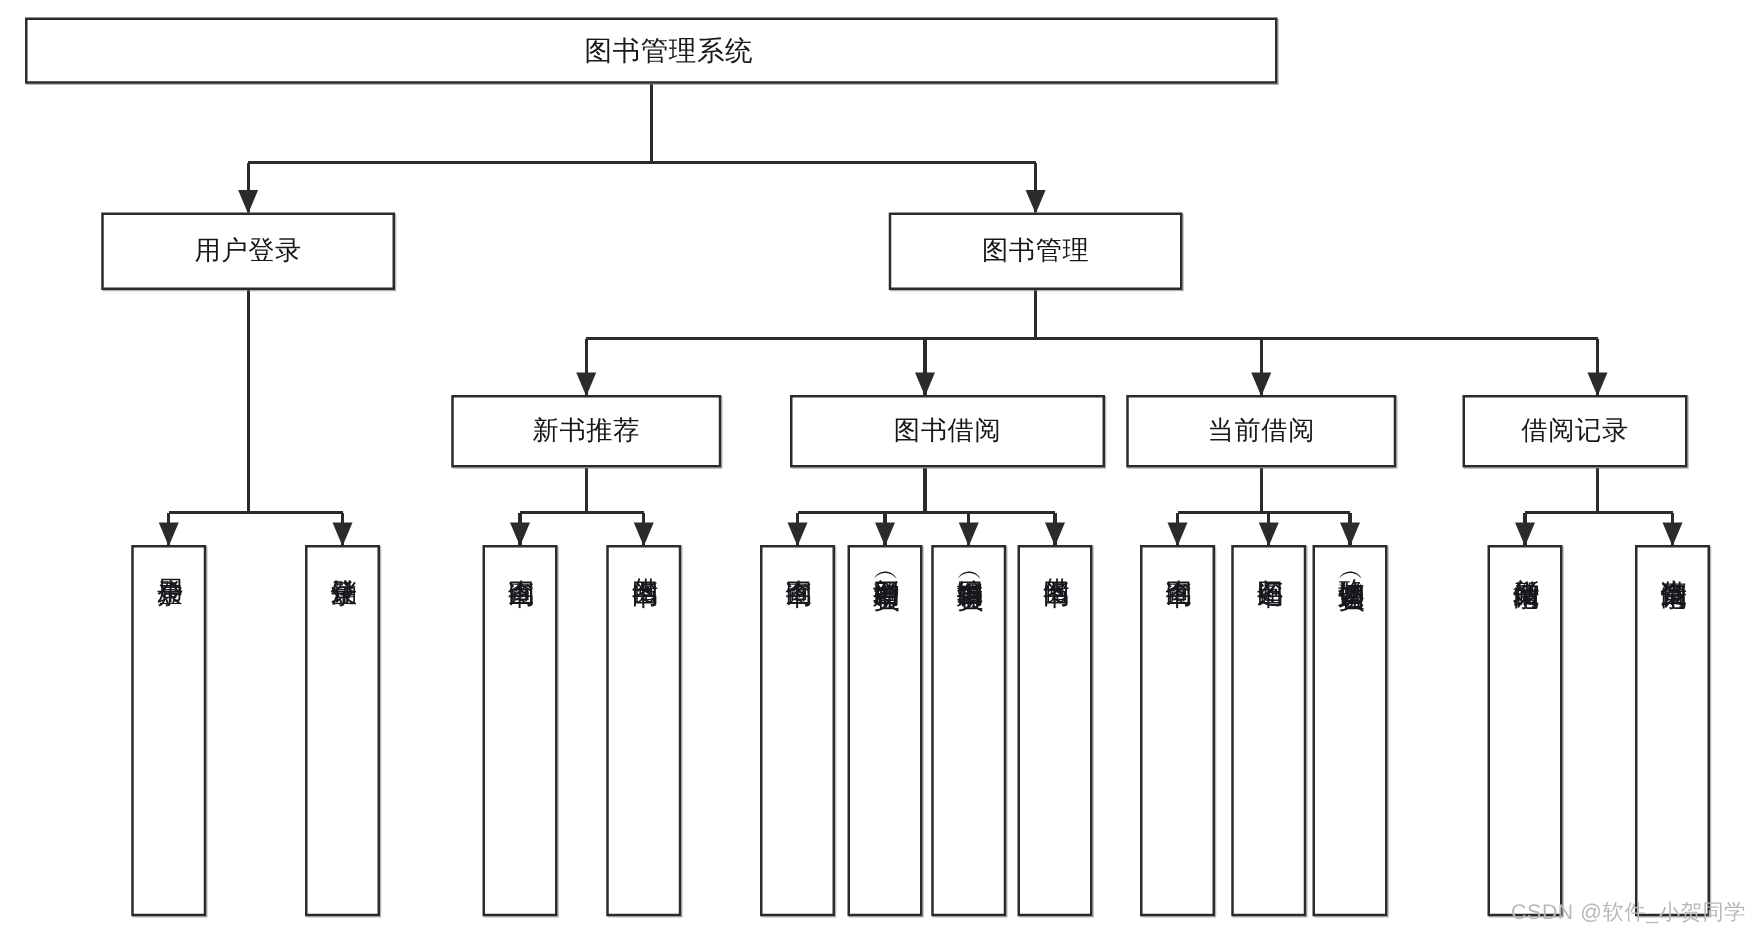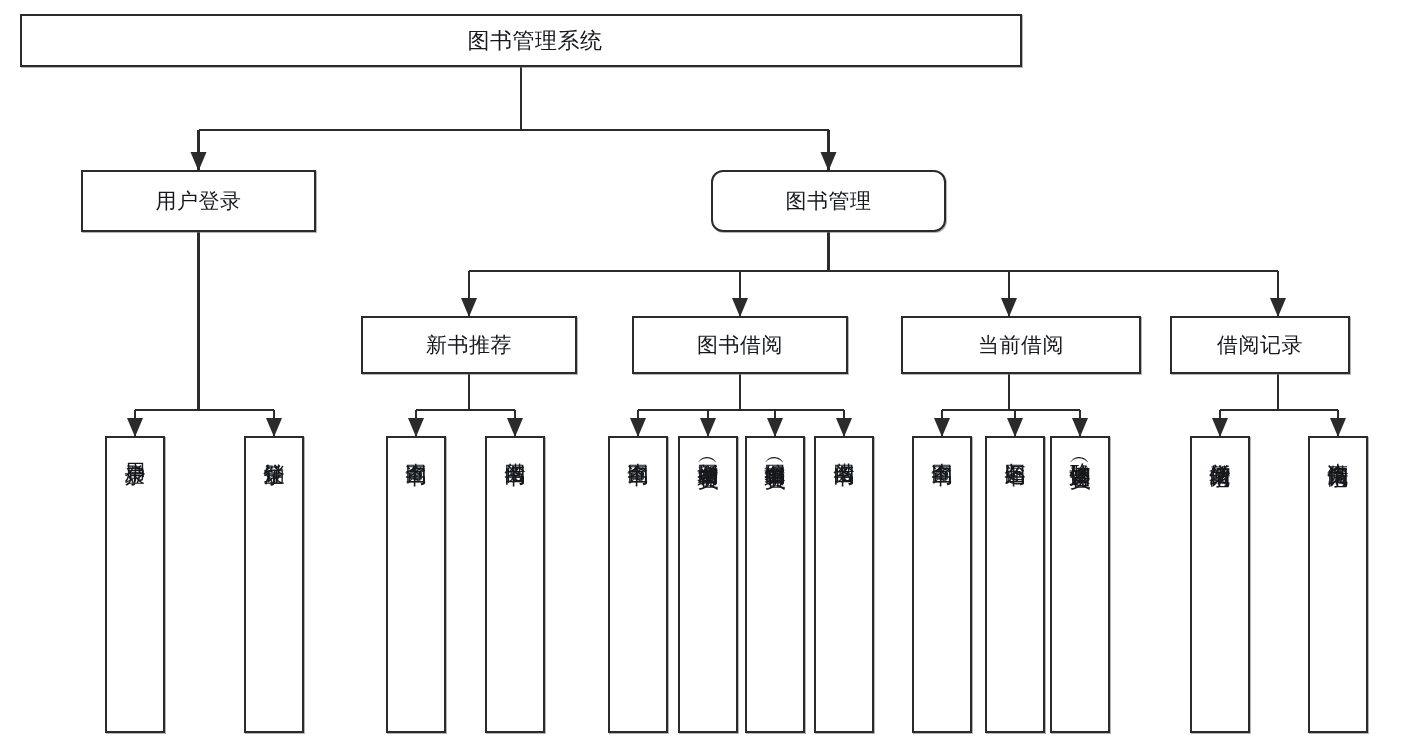--- a/index.html
+++ b/index.html
@@ -133,30 +133,30 @@
       <path d="M 1330 418 L 1346 418 L 1338 437 Z" fill="#2b2b2b"></path>
     </svg>
 
   <div id="nodes-layer">
       <div class="node root" style="left: 20px; top: 14px; width: 1002px; height: 53px;">
         <span class="node-label">图书管理系统</span>
       </div>
       <div class="node" style="left: 81px; top: 170px; width: 235px; height: 62px;">
         <span class="node-label">用户登录</span>
       </div>
-      <div class="node" style="left: 711px; top: 170px; width: 235px; height: 62px; border-radius: 12px;">
+      <div class="node" style="left: 711px; top: 170px; width: 235px; height: 62px;">
         <span class="node-label">图书管理</span>
       </div>
       <div class="node" style="left: 361px; top: 316px; width: 216px; height: 58px; justify-content: center;">
         <span class="node-label">新书推荐</span>
       </div>
-      <div class="node" style="left: 632px; top: 316px; width: 216px; height: 58px;">
+      <div class="node" style="left: 632px; top: 316px; width: 252px; height: 58px;">
         <span class="node-label">图书借阅</span>
       </div>
-      <div class="node" style="left: 901px; top: 316px; width: 240px; height: 58px;">
+      <div class="node" style="left: 901px; top: 316px; width: 216px; height: 58px;">
         <span class="node-label">当前借阅</span>
       </div>
       <div class="node" style="left: 1170px; top: 316px; width: 180px; height: 58px;">
         <span class="node-label">借阅记录</span>
       </div>
       <div class="node leaf" style="left: 105px; top: 436px; width: 60px; height: 297px;">
         <span class="node-label">用户登录</span>
       </div>
       <div class="node leaf" style="left: 244px; top: 436px; width: 60px; height: 297px;">
         <span class="node-label">注销登录</span>
@@ -189,13 +189,14 @@
         <span class="node-label">确认归还（管理员）</span>
       </div>
       <div class="node leaf" style="left: 1190px; top: 436px; width: 60px; height: 297px;">
         <span class="node-label">新增借阅记录</span>
       </div>
       <div class="node leaf" style="left: 1308px; top: 436px; width: 60px; height: 297px;">
         <span class="node-label">查询借阅记录</span>
       </div>
     </div>
 
+  <div class="watermark">CSDN @软件_小贺同学</div>
 </div>
 
 </body></html>

